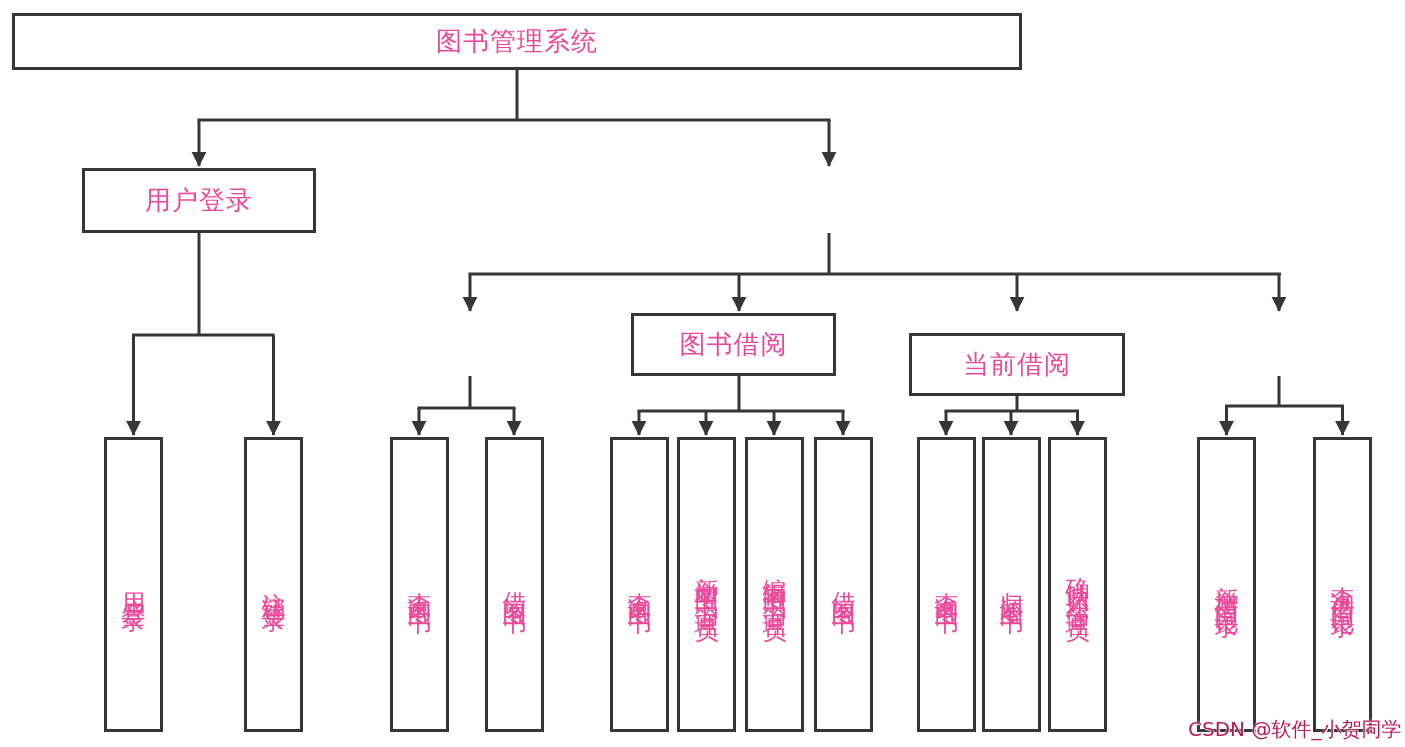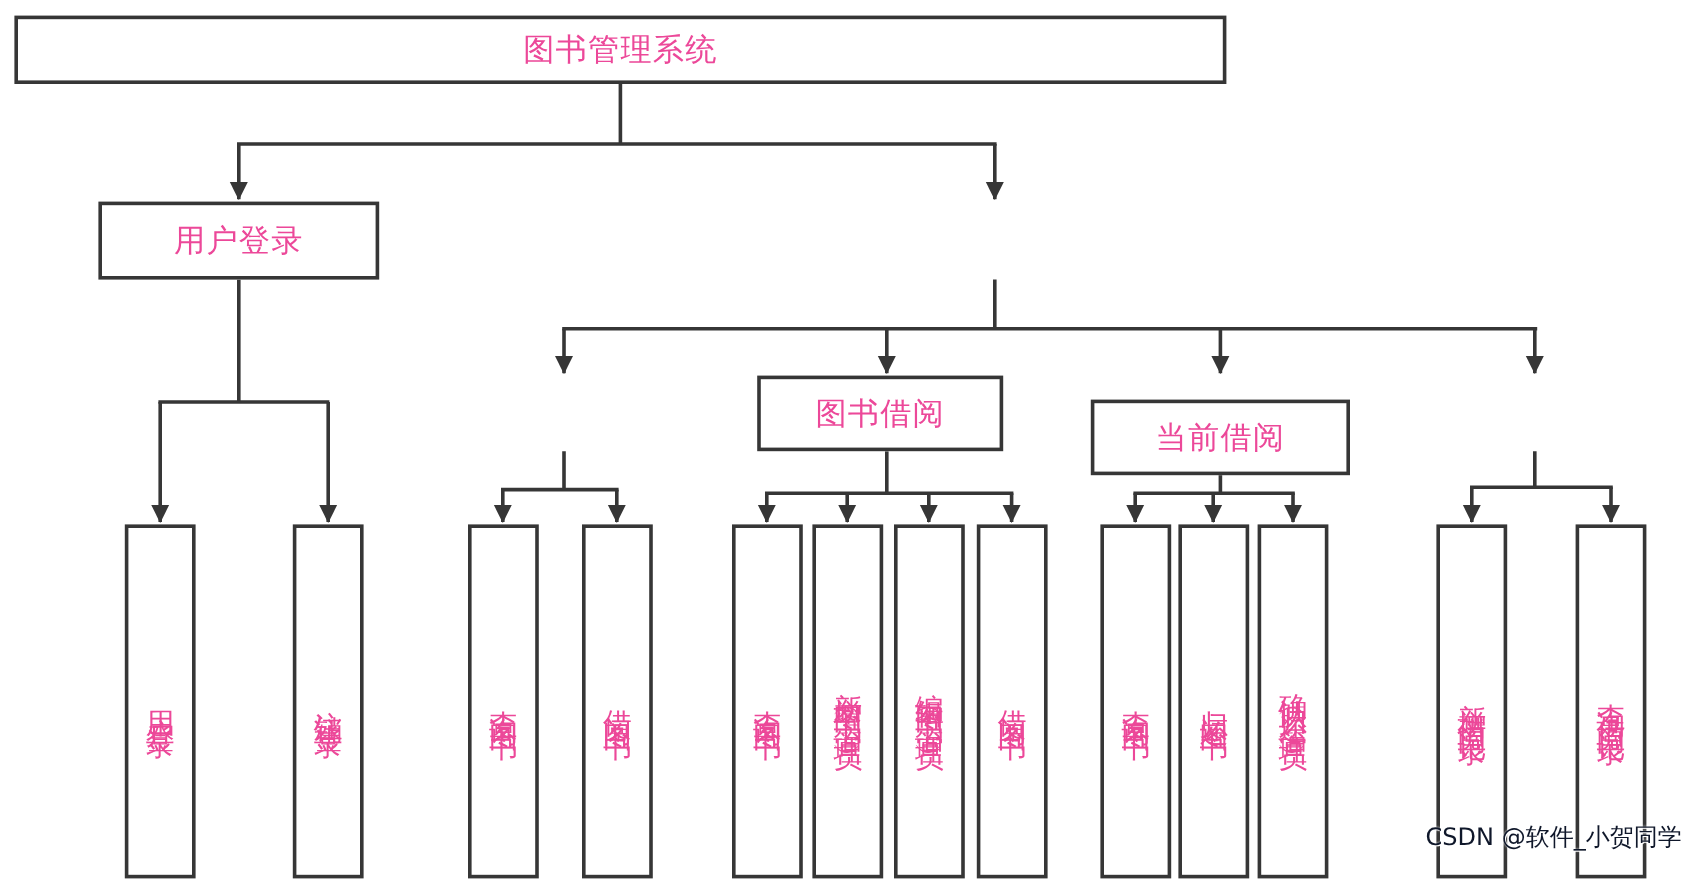--- a/index.html
+++ b/index.html
@@ -47,23 +47,23 @@
   .leaf{top:437px;width:59px;height:295px;}
   .lf0{left:104px;}  .lf1{left:244px;}
   .lf2{left:390px;}  .lf3{left:485px;}
   .lf4{left:610px;}  .lf5{left:677px;}
   .lf6{left:745px;}  .lf7{left:814px;}
   .lf8{left:917px;}  .lf9{left:982px;}
   .lf10{left:1048px;}
   .lf11{left:1197px;} .lf12{left:1313px;}
   .watermark{
     position:absolute;
-    left:1188px;top:684px;
+    left:1188px;top:716px;
     font-size:20px;
-    color:#0f172a;
+    color:#be185d;
     text-shadow:1px 1px 0 #ffffff,0 0 2px #ffffff;
     white-space:nowrap;
     z-index:3;
   }
 </style>
 </head>
 <body>
 
 <div class="canvas">
 

